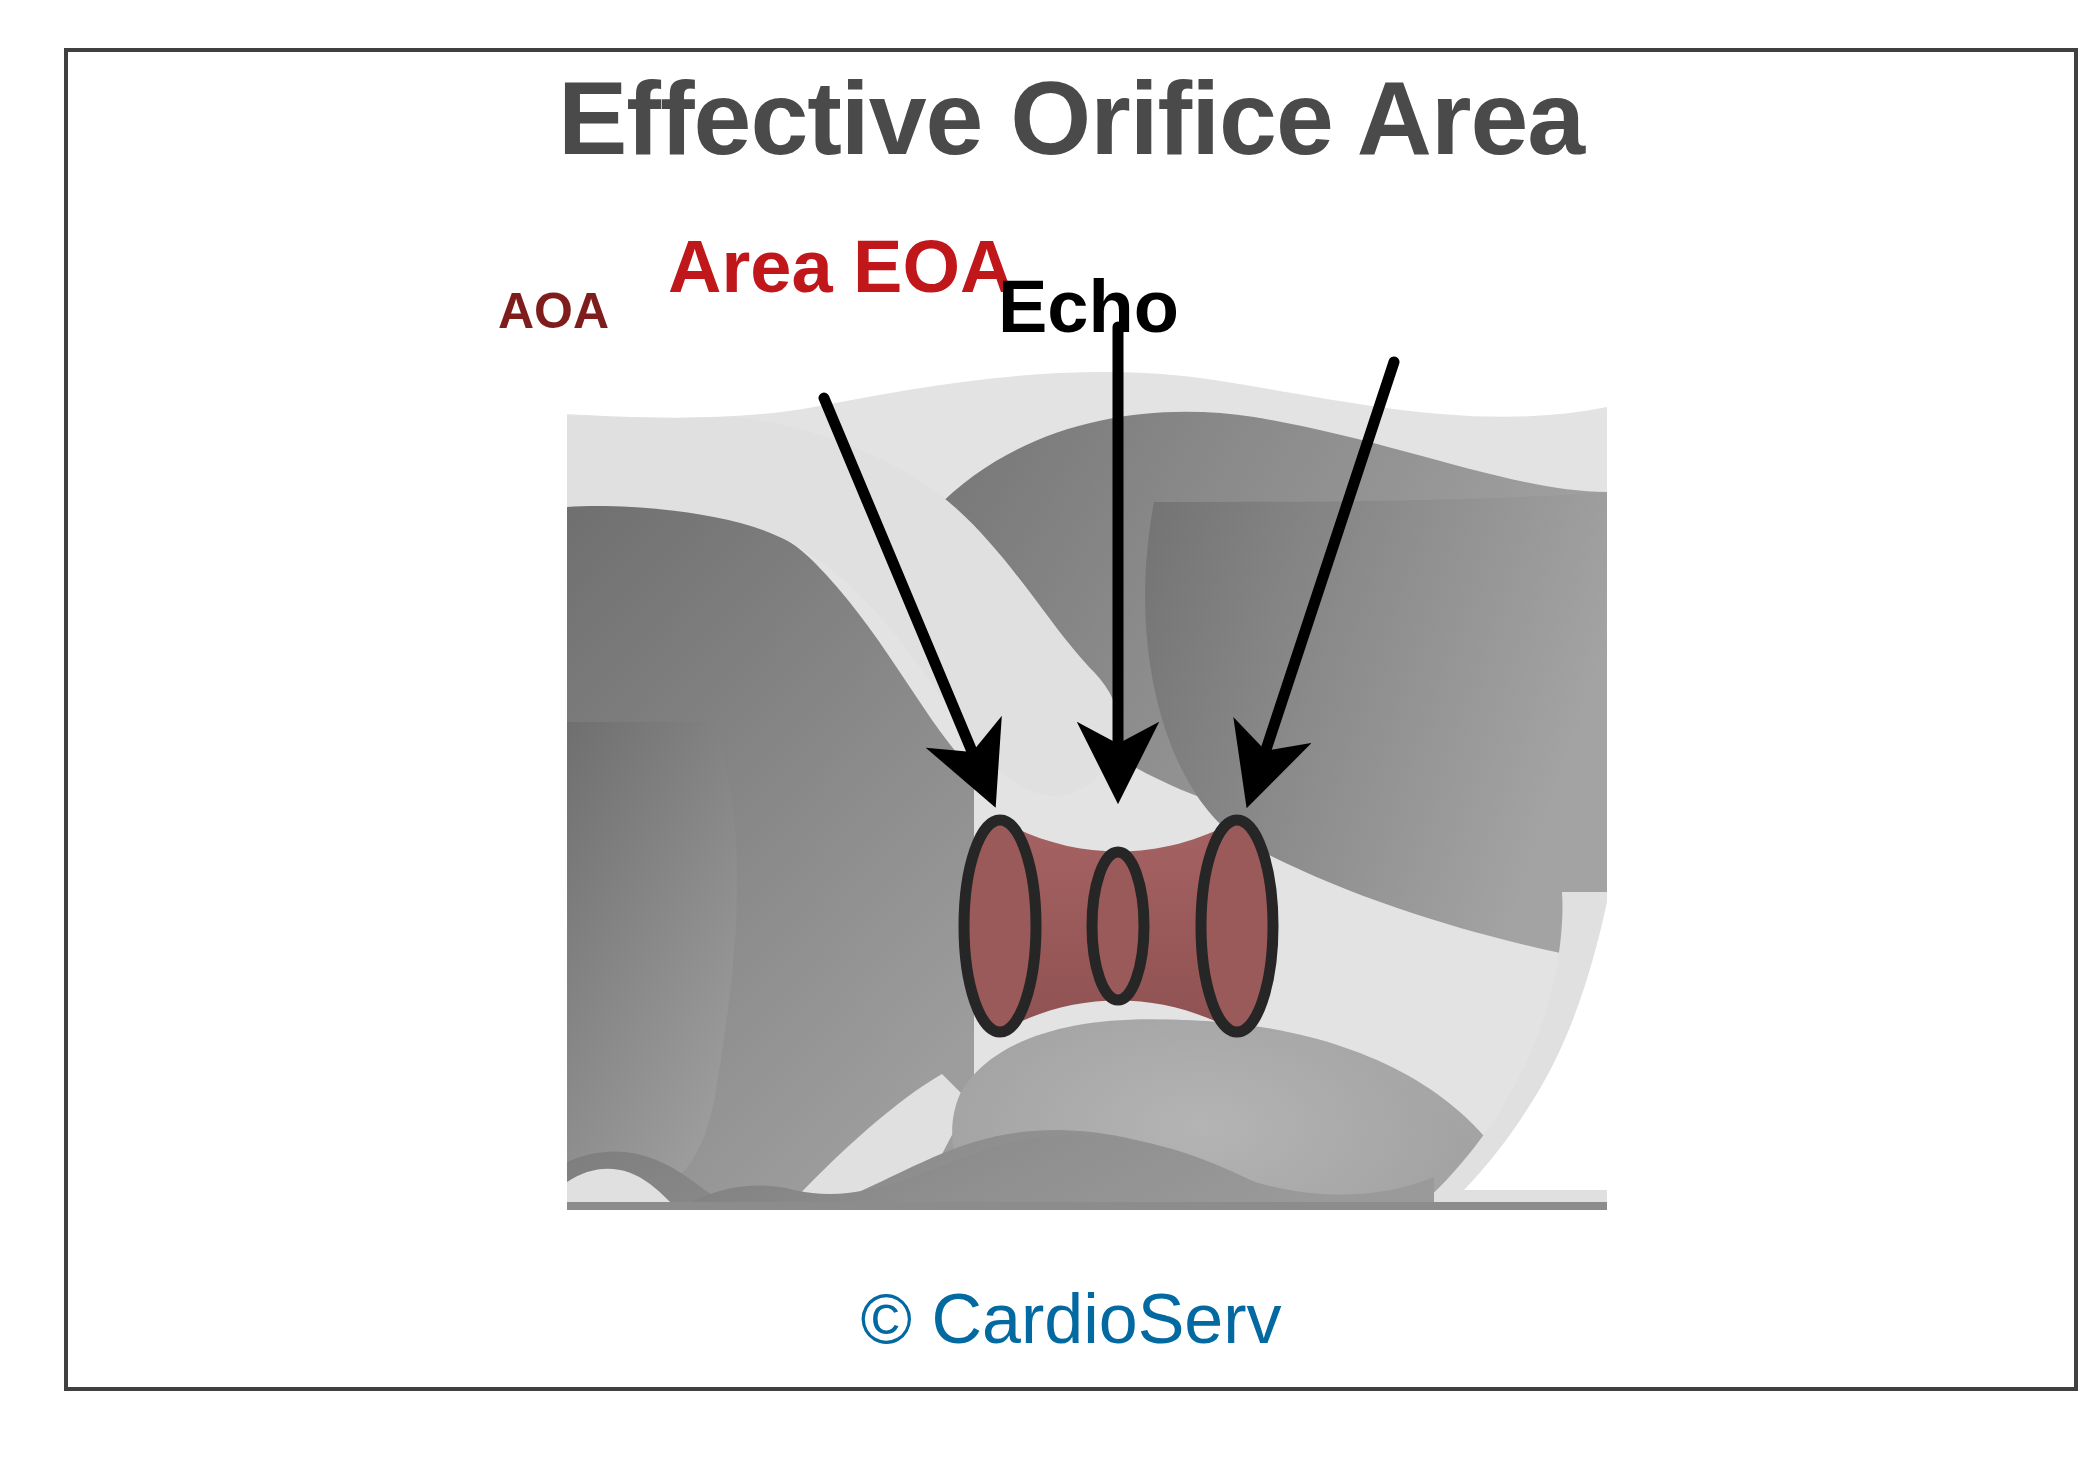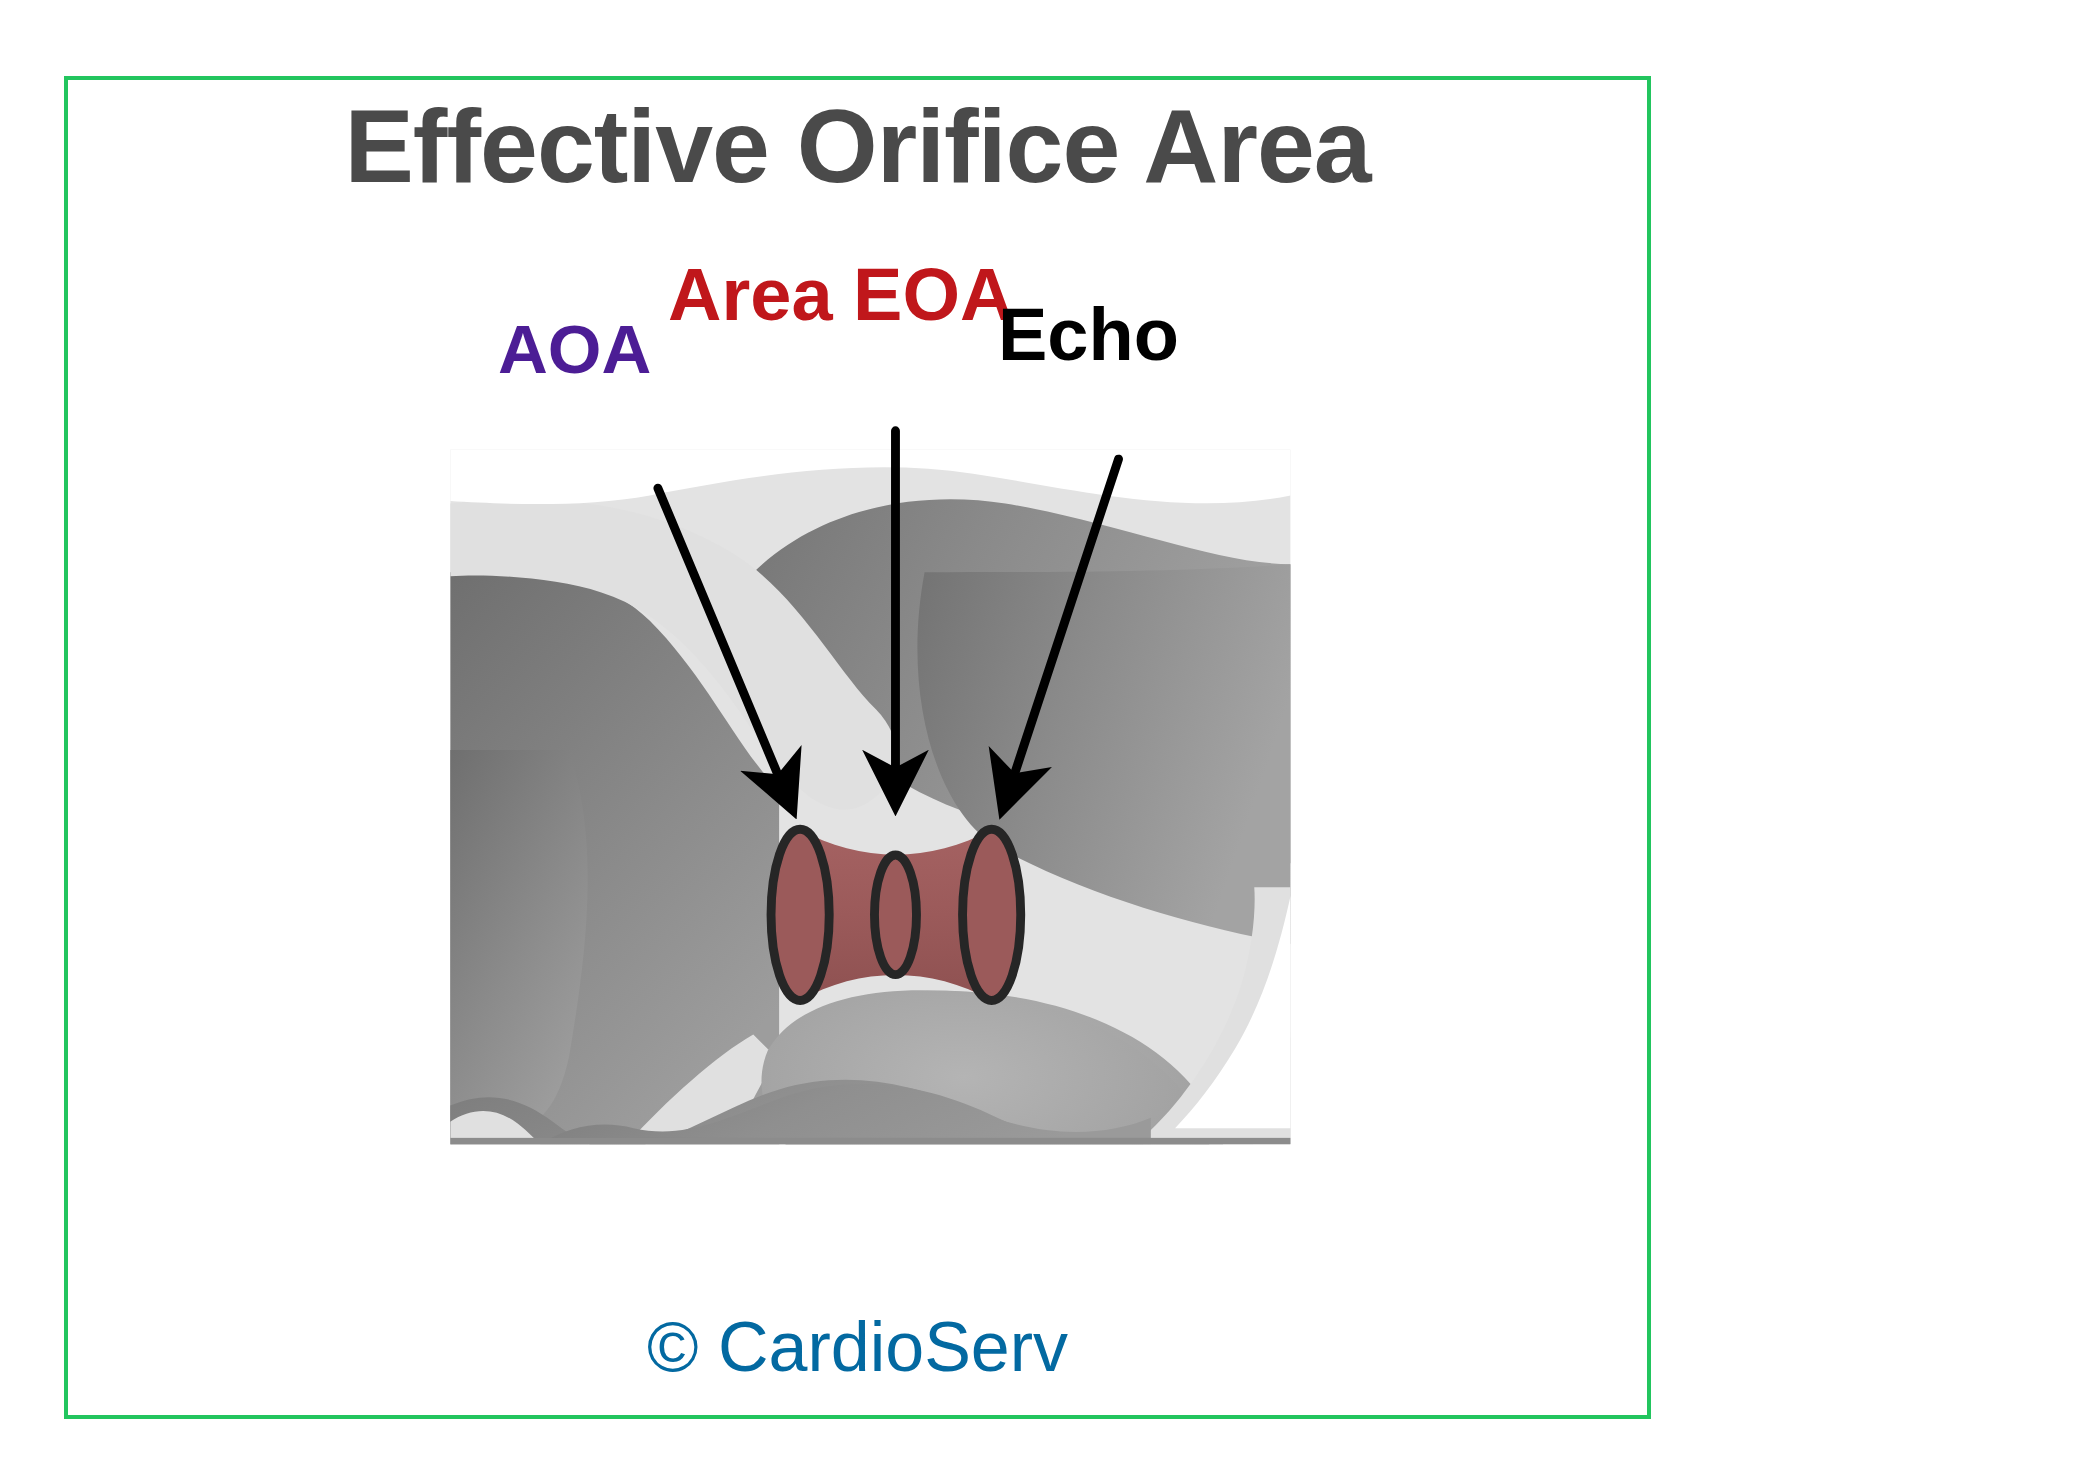--- a/index.html
+++ b/index.html
@@ -18,24 +18,24 @@
     position: relative;
     width: 2083px;
     height: 1458px;
     background: #ffffff;
   }
 
   
   #card {
     position: absolute;
     left: 64px;
-    top: 76px;
-    width: 1587px;
+    top: 48px;
+    width: 2014px;
     height: 1343px;
-    border: 4px solid #22c55e;
+    border: 4px solid #404040;
     box-sizing: border-box;
     background: #ffffff;
   }
 
   #title {
     position: absolute;
     left: 0;
     top: 12px;
     width: 100%;
     text-align: center;
@@ -243,21 +243,21 @@
           </g>
         </g>
 
         <g stroke="#000000" stroke-width="11" fill="none" stroke-linecap="round">
           <line x1="730" y1="196" x2="895" y2="590" marker-end="url(#arrowHead)"></line>
           <line x1="1024" y1="125" x2="1024" y2="585" marker-end="url(#arrowHead)"></line>
           <line x1="1300" y1="160" x2="1158" y2="590" marker-end="url(#arrowHead)"></line>
         </g>
       </svg>
 
-      <div class="lbl" style="position:absolute; left:430px; top:80px; font-size:69px; color:#4c1d95; white-space:nowrap;">AOA</div>
+      <div class="lbl" style="position:absolute; left:430px; top:80px; font-size:50px; color:#7f1d1d; white-space:nowrap;">AOA</div>
 
       <div class="lbl" style="position:absolute; left:600px; top:22px; font-size:74px; color:#c0171b; white-space:nowrap;">Area EOA</div>
 
       <div class="lbl" style="position:absolute; left:930px; top:62px; font-size:74px; color:#000000; white-space:nowrap;">Echo</div>
 
     </div>
 
     <div id="caption">© CardioServ</div>
 
   </div>

